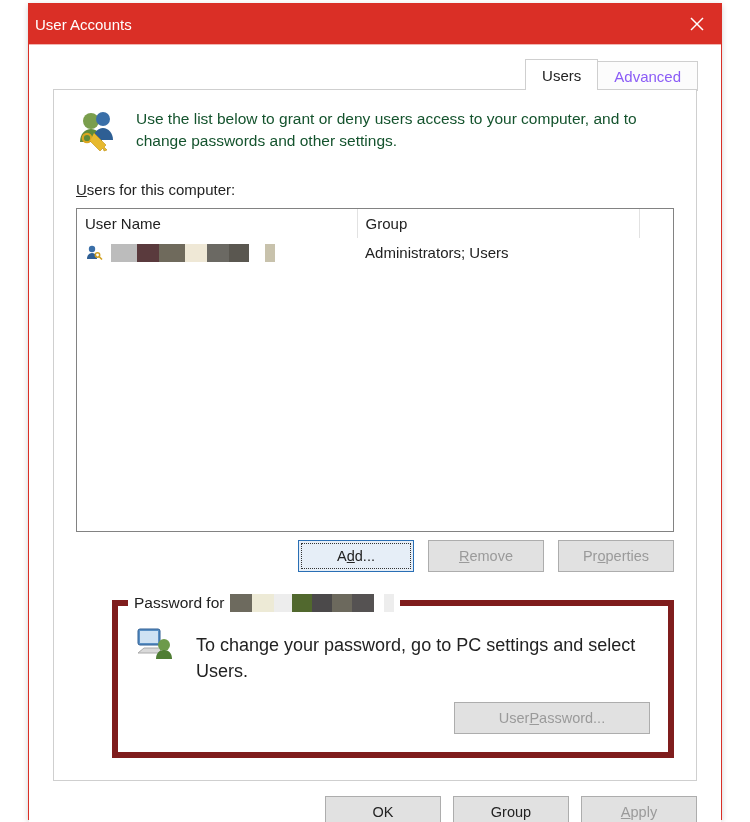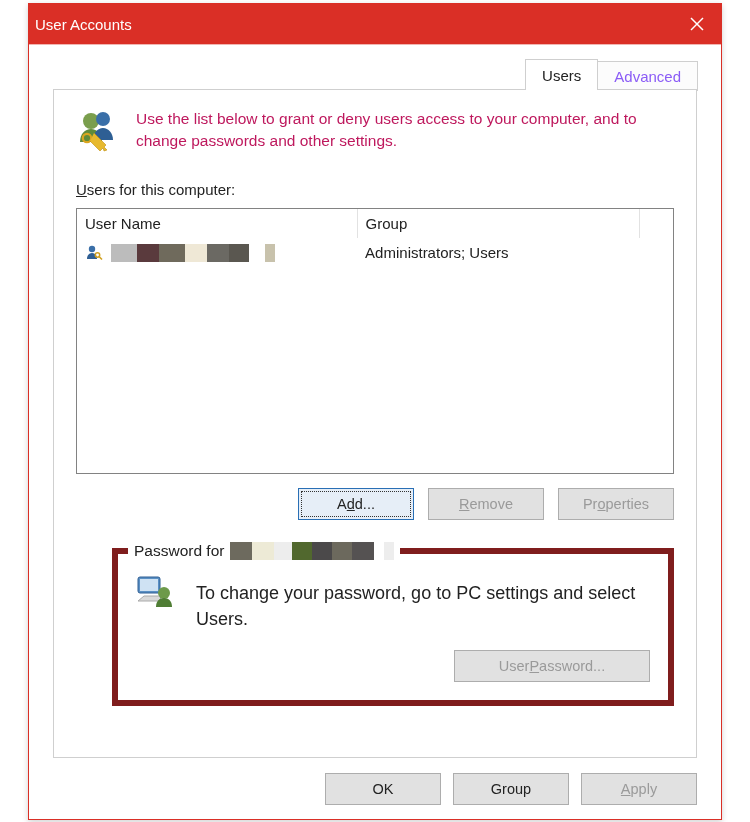--- a/index.html
+++ b/index.html
@@ -104,35 +104,35 @@
     margin-bottom:28px;
   }
   .intro .icon{
     width:44px;
     height:44px;
     flex-shrink:0;
   }
   .intro .text{
     font-size:15.5px;
     line-height:1.45;
-    color:#be185d;
+    color:#14532d;
   }
 
   .section-label{
     font-size:15px;
     margin-bottom:10px;
   }
   .section-label .u{text-decoration:underline;}
 
   .user-list{
     border:1px solid #828282;
-    height:266px;
+    height:324px;
     background:#fff;
     overflow:auto;
-    margin-bottom:14px;
+    margin-bottom:8px;
   }
   .user-list table{
     width:100%;
     border-collapse:collapse;
     font-size:15px;
   }
   .user-list thead th{
     text-align:left;
     font-weight:400;
     padding:6px 8px;

